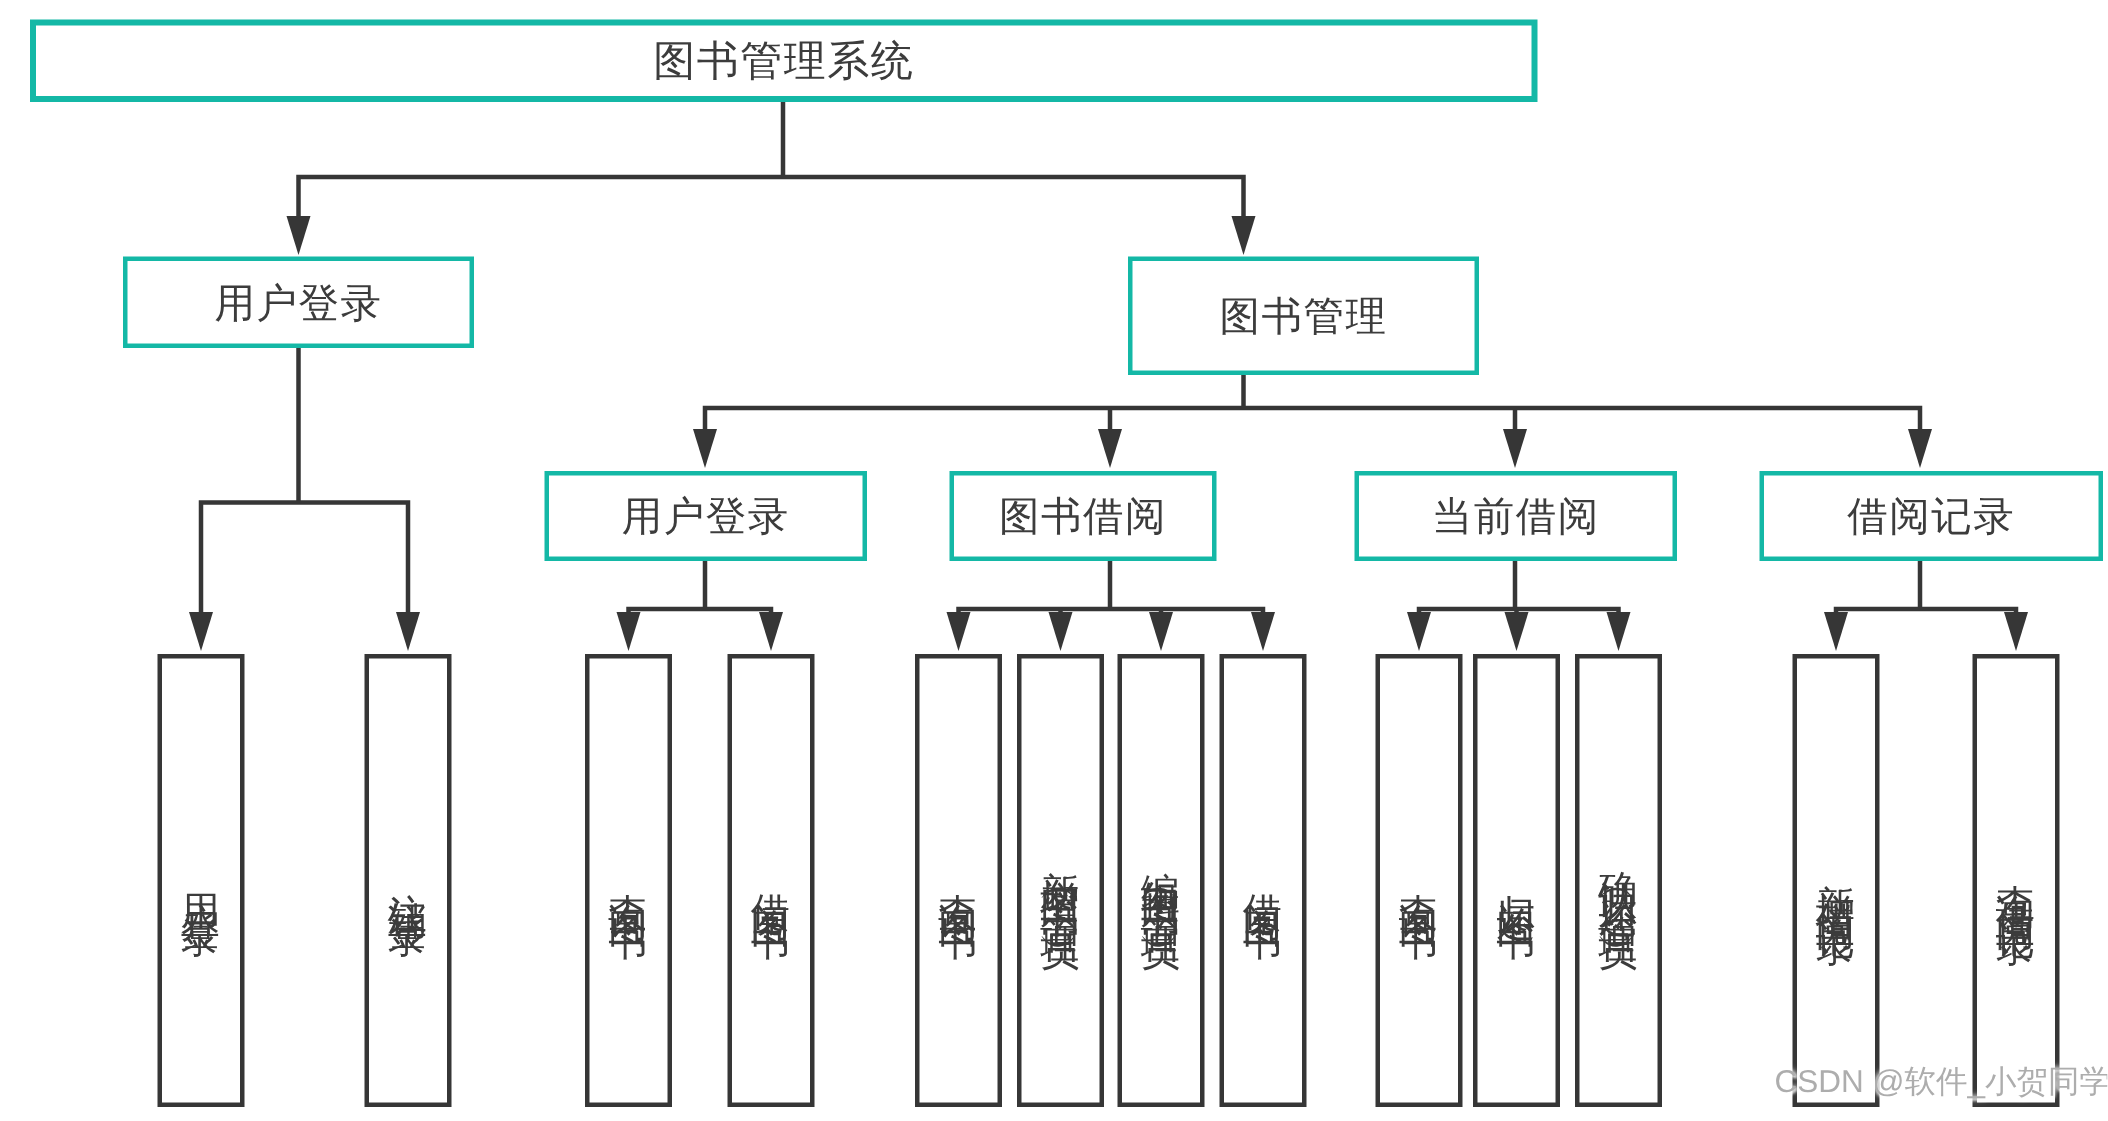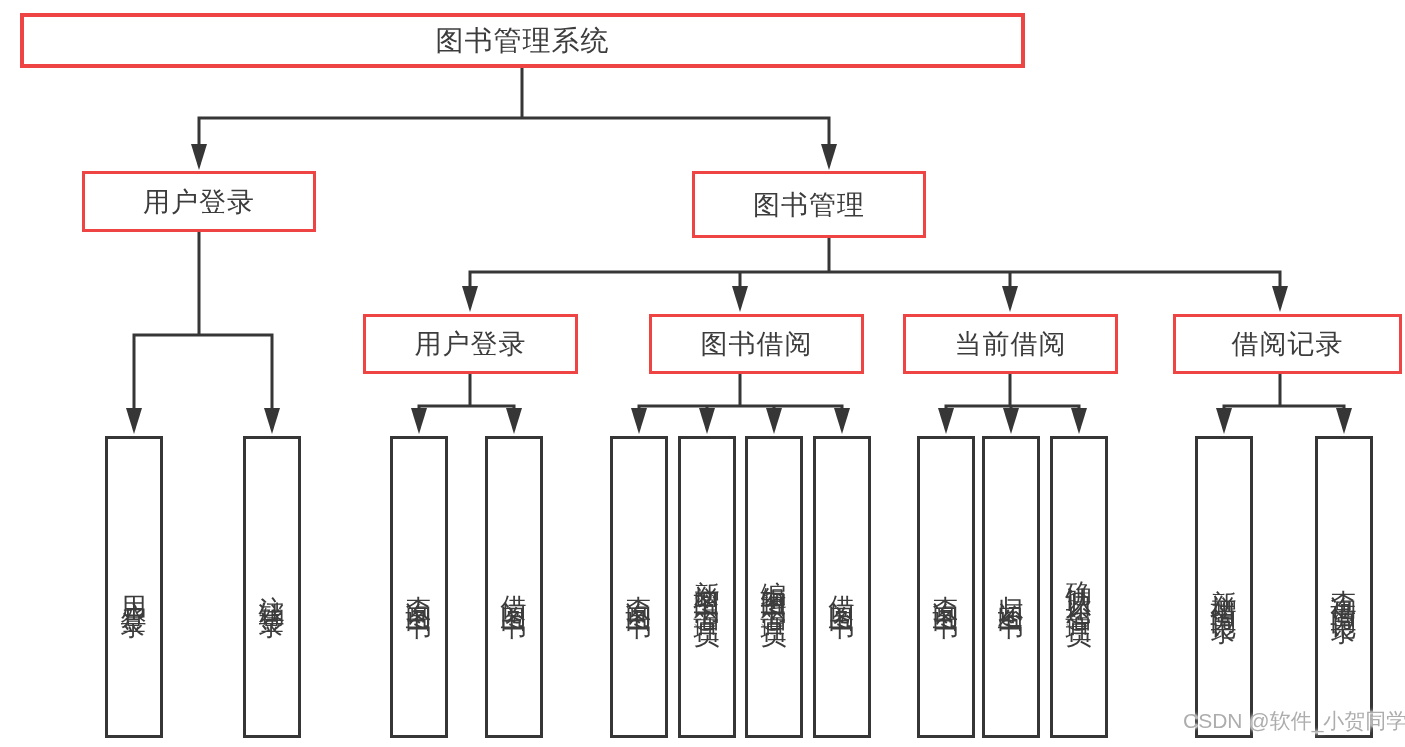--- a/index.html
+++ b/index.html
@@ -3,21 +3,21 @@
 <meta charset="utf-8">
 <style>
   html,body{margin:0;padding:0;background:#ffffff;}
   .stage{
     position:relative;width:1405px;height:747px;background:#ffffff;overflow:hidden;
     font-family:"Liberation Sans",sans-serif;color:#3a3a3a;
   }
   .wires{position:absolute;left:0;top:0;z-index:1;}
   .node{
     position:absolute;box-sizing:border-box;background:#ffffff;
-    border:3px solid #ef4444;display:flex;align-items:center;justify-content:center;
+    border:3px solid #14b8a6;display:flex;align-items:center;justify-content:center;
     z-index:2;
   }
   .node.root{border-width:4px;}
   .node .hlabel{font-size:27px;letter-spacing:1px;color:#3c3c3c;white-space:nowrap;}
   .node.root .hlabel{font-size:28px;}
   .leaf{
     position:absolute;box-sizing:border-box;background:#ffffff;
     border:3px solid #363636;top:436px;width:58px;height:302px;
     display:flex;align-items:center;justify-content:center;z-index:2;
   }
@@ -70,28 +70,28 @@
     </g>
   </svg>
 
   <div class="node root" style="left:20px;top:13px;width:1005px;height:55px;">
     <span class="hlabel">图书管理系统</span>
   </div>
 
   <div class="node" style="left:82px;top:171px;width:234px;height:61px;">
     <span class="hlabel">用户登录</span>
   </div>
-  <div class="node" style="left:692px;top:171px;width:234px;height:67px;">
+  <div class="node" style="left:752px;top:171px;width:234px;height:79px;">
     <span class="hlabel">图书管理</span>
   </div>
 
   <div class="node" style="left:363px;top:314px;width:215px;height:60px;">
     <span class="hlabel">用户登录</span>
   </div>
-  <div class="node" style="left:649px;top:314px;width:215px;height:60px;">
+  <div class="node" style="left:633px;top:314px;width:178px;height:60px;">
     <span class="hlabel">图书借阅</span>
   </div>
   <div class="node" style="left:903px;top:314px;width:215px;height:60px;text-align:center;">
     <span class="hlabel">当前借阅</span>
   </div>
   <div class="node" style="left:1173px;top:314px;width:229px;height:60px;">
     <span class="hlabel">借阅记录</span>
   </div>
 
   <div class="leaf" style="left:105px;">

